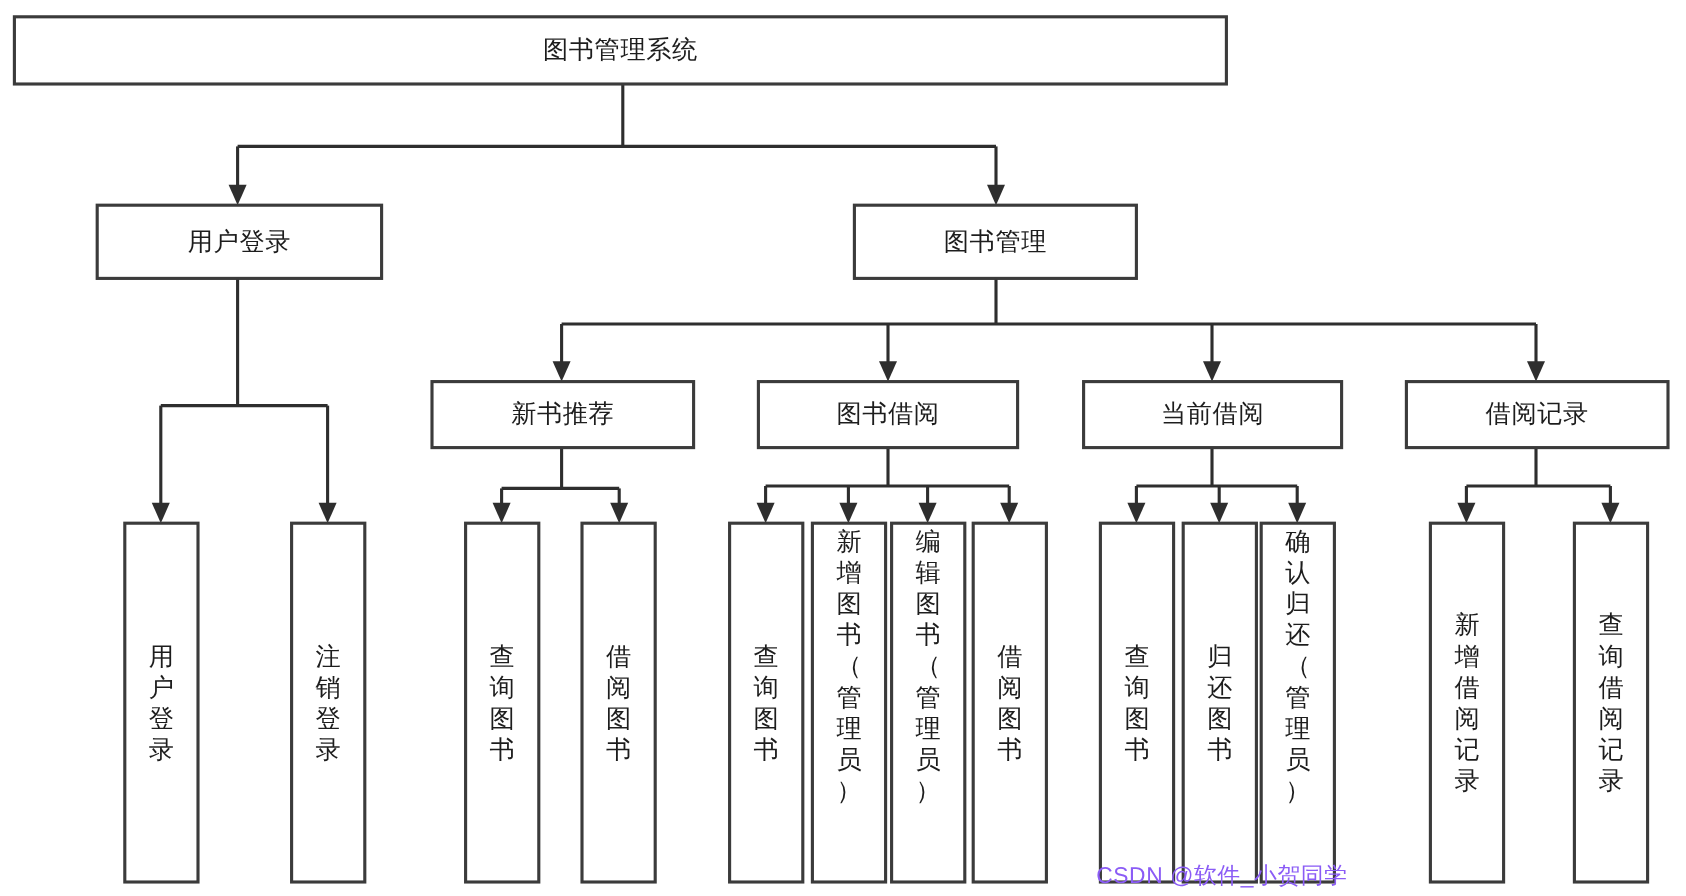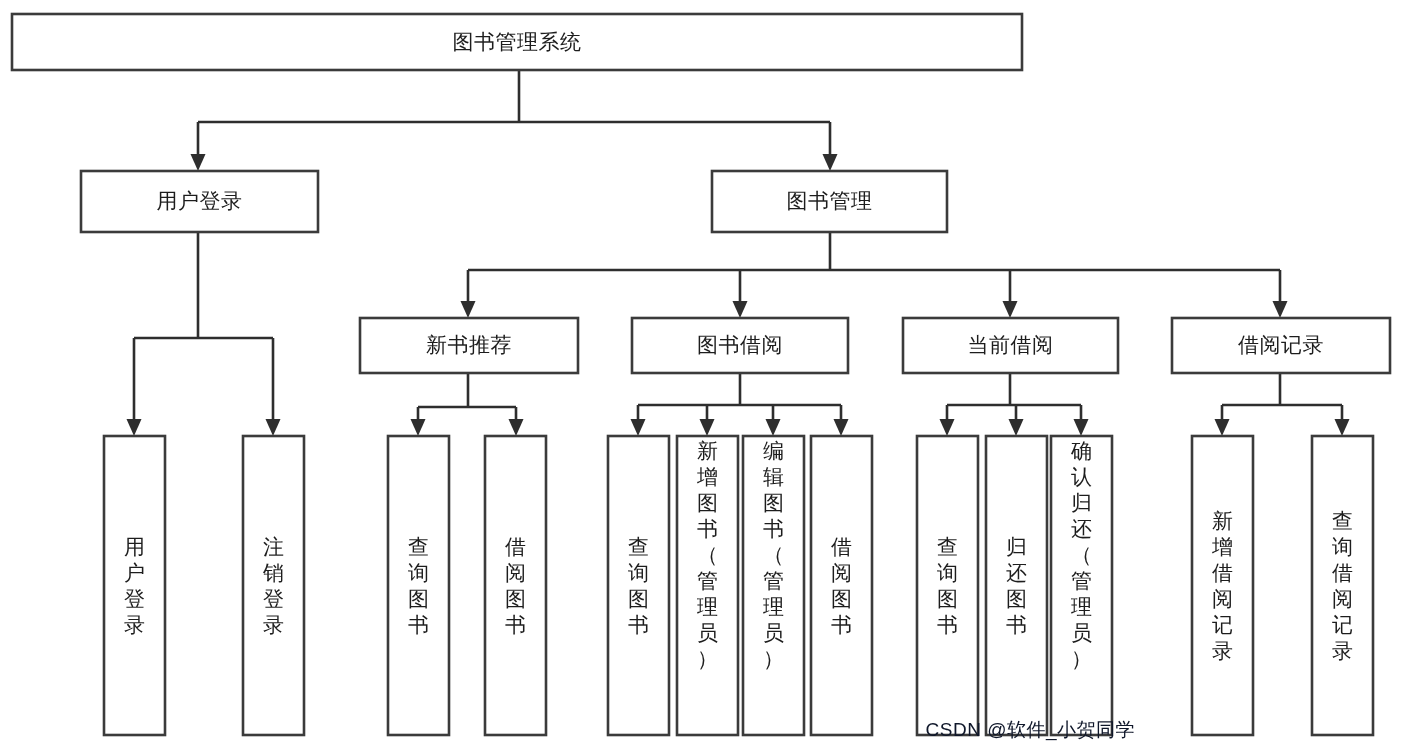--- a/index.html
+++ b/index.html
@@ -52,25 +52,25 @@
     stroke-width: 2.6;
     fill: none;
     stroke-linecap: butt;
   }
   .arrow-head {
     fill: #2e2e2e;
     stroke: none;
   }
   .watermark {
     position: absolute;
-    right: 12px;
+    right: 24px;
     bottom: 4px;
     font-family: "Liberation Sans", "DejaVu Sans", sans-serif;
     font-size: 19px;
-    color: #0f172a;
+    color: #8b5cf6;
     white-space: nowrap;
     user-select: none;
     letter-spacing: 0.5px;
   }
 </style>
 </head>
 <body>
 
 <div id="diagram-root">
   <svg id="flowchart" viewBox="0 0 1405 747">

